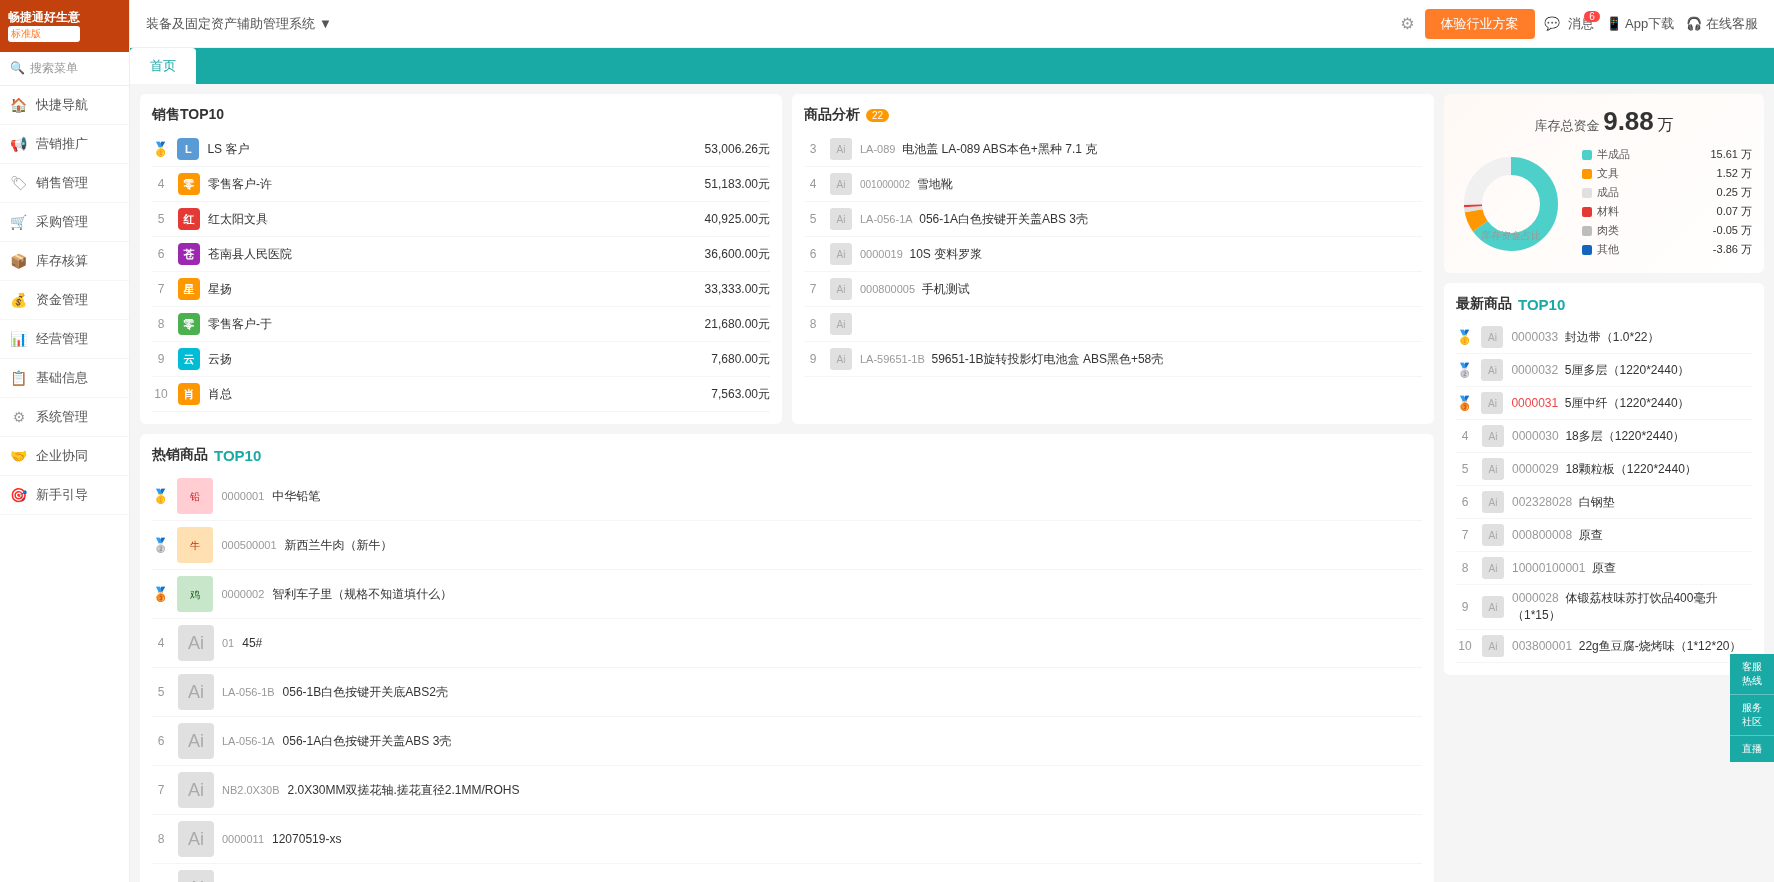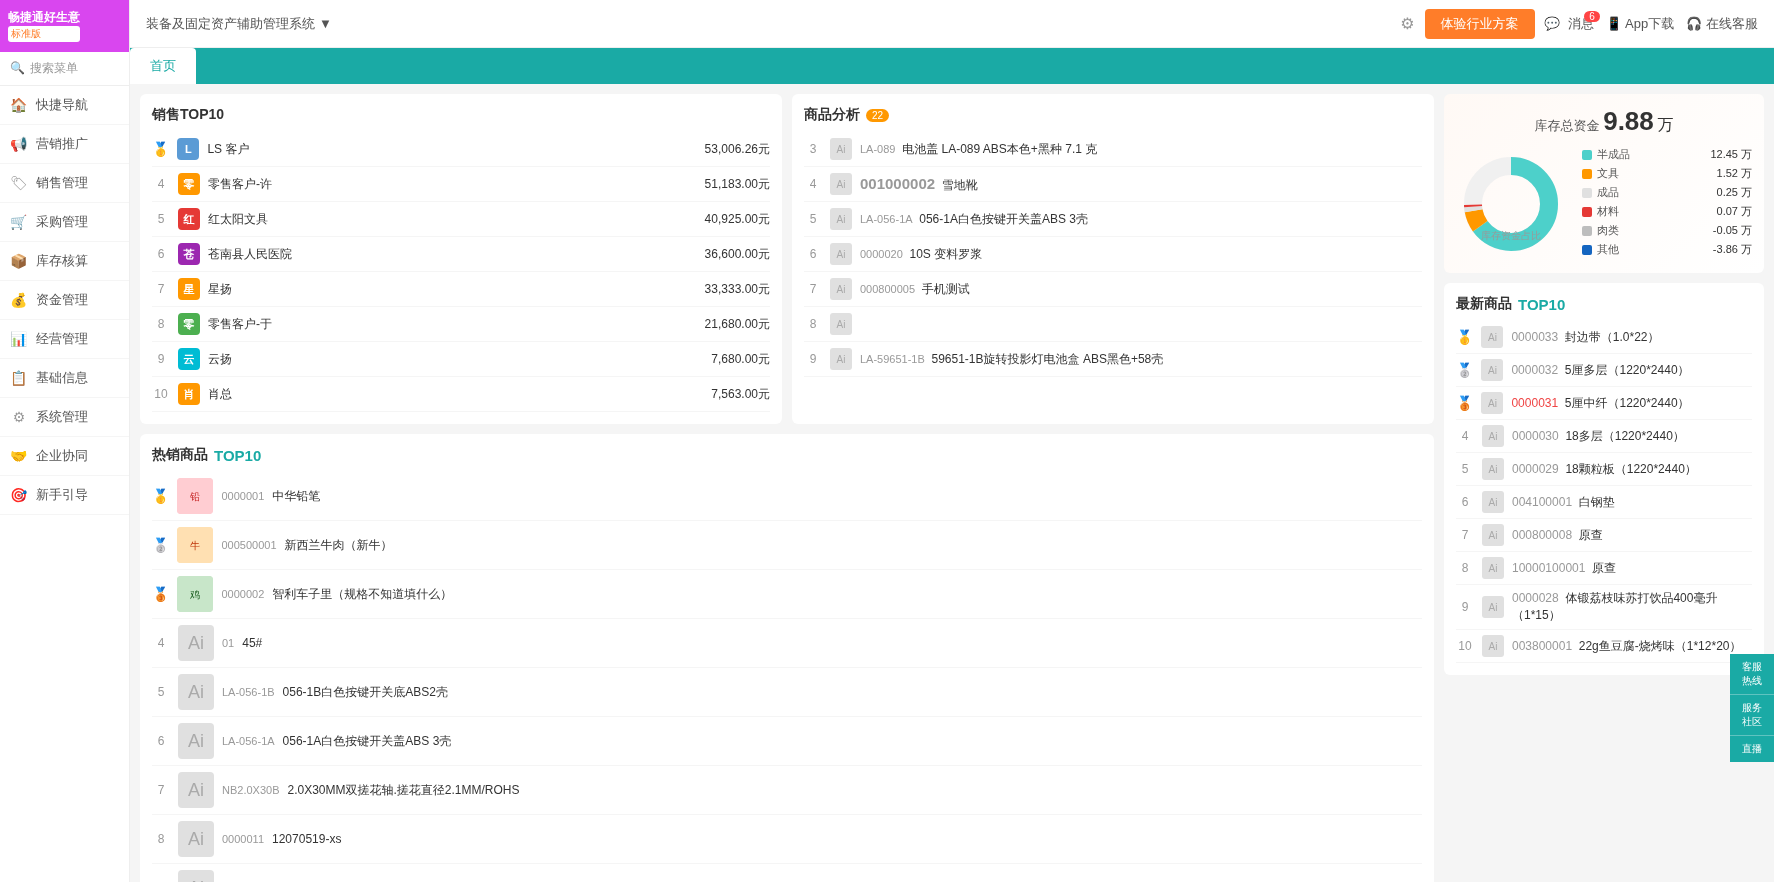--- a/index.html
+++ b/index.html
@@ -1,20 +1,20 @@
 <!DOCTYPE html>
 <html><head>
   <meta charset="utf-8">
   <style>
     * { margin: 0; padding: 0; box-sizing: border-box; }
     body { font-family: 'Microsoft YaHei', Arial, sans-serif; font-size: 13px; background: #f5f5f5; display: flex; height: 882px; overflow: hidden; }
 
     
     .sidebar { width: 130px; background: #fff; border-right: 1px solid #eee; display: flex; flex-direction: column; flex-shrink: 0; }
-    .sidebar-logo { background: #d946ef; padding: 10px 8px; display: flex; align-items: center; gap: 6px; }
+    .sidebar-logo { background: #c2410c; padding: 10px 8px; display: flex; align-items: center; gap: 6px; }
     .sidebar-logo-text { color: #fff; font-size: 12px; font-weight: bold; line-height: 1.3; }
     .sidebar-logo-badge { background: #fff; color: #ff7d29; font-size: 10px; border-radius: 3px; padding: 1px 3px; }
     .sidebar-search { padding: 8px 10px; border-bottom: 1px solid #eee; display: flex; align-items: center; gap: 5px; color: #999; font-size: 12px; cursor: pointer; }
     .sidebar-item { padding: 10px 10px; display: flex; align-items: center; gap: 8px; cursor: pointer; color: #555; font-size: 13px; border-bottom: 1px solid #f5f5f5; }
     .sidebar-icon { width: 18px; height: 18px; display: flex; align-items: center; justify-content: center; font-size: 14px; color: #999; }
 
     
     .main { flex: 1; display: flex; flex-direction: column; overflow: hidden; }
 
     
@@ -274,37 +274,37 @@
               <div class="new-product-thumb">Ai</div>
               <span class="list-name">
                 <span style="color:#999;font-size:11px;">LA-089</span>
                 &nbsp;<span>电池盖 LA-089 ABS本色+黑种 7.1 克</span>
               </span>
             </div>
             <div class="list-item">
               <span class="list-rank">4</span>
               <div class="new-product-thumb">Ai</div>
               <span class="list-name">
-                <span style="color:#999;font-size:15px;font-weight:bold;">001000002</span>
+                <span style="color:#999;font-size:10px;">001000002</span>
                 &nbsp;<span>雪地靴</span>
               </span>
             </div>
             <div class="list-item">
               <span class="list-rank">5</span>
               <div class="new-product-thumb">Ai</div>
               <span class="list-name">
                 <span style="color:#999;font-size:11px;">LA-056-1A</span>
                 &nbsp;<span>056-1A白色按键开关盖ABS 3壳</span>
               </span>
             </div>
             <div class="list-item">
               <span class="list-rank">6</span>
               <div class="new-product-thumb">Ai</div>
               <span class="list-name">
-                <span style="color:#999;font-size:11px;">0000020</span>
+                <span style="color:#999;font-size:11px;">0000019</span>
                 &nbsp;<span>10S 变料罗浆</span>
               </span>
             </div>
             <div class="list-item">
               <span class="list-rank">7</span>
               <div class="new-product-thumb">Ai</div>
               <span class="list-name">
                 <span style="color:#999;font-size:11px;">000800005</span>
                 &nbsp;<span>手机测试</span>
               </span>
@@ -424,21 +424,21 @@
               <circle cx="55" cy="55" r="38" fill="none" stroke="#e0e0e0" stroke-width="18" stroke-dasharray="4 238.76" stroke-dashoffset="-172" transform="rotate(-90 55 55)"></circle>
               <circle cx="55" cy="55" r="38" fill="none" stroke="#e53935" stroke-width="18" stroke-dasharray="2 238.76" stroke-dashoffset="-176" transform="rotate(-90 55 55)"></circle>
             </svg>
             <div class="donut-label">库存资金占比</div>
           </div>
 
           <div class="legend">
             <div class="legend-item">
               <div class="legend-dot" style="background:#4dd0ca;"></div>
               <span class="legend-name">半成品</span>
-              <span class="legend-value">12.45 万</span>
+              <span class="legend-value">15.61 万</span>
             </div>
             <div class="legend-item">
               <div class="legend-dot" style="background:#ff9800;"></div>
               <span class="legend-name">文具</span>
               <span class="legend-value">1.52 万</span>
             </div>
             <div class="legend-item">
               <div class="legend-dot" style="background:#e0e0e0;"></div>
               <span class="legend-name">成品</span>
               <span class="legend-value">0.25 万</span>
@@ -505,21 +505,21 @@
             <div class="new-product-thumb">Ai</div>
             <span class="new-product-info">
               <span style="color:#999;">0000029</span>
               &nbsp;<span>18颗粒板（1220*2440）</span>
             </span>
           </div>
           <div class="new-product-item">
             <span class="new-product-rank">6</span>
             <div class="new-product-thumb">Ai</div>
             <span class="new-product-info">
-              <span style="color:#999;">004100001</span>
+              <span style="color:#999;">002328028</span>
               &nbsp;<span>白钢垫</span>
             </span>
           </div>
           <div class="new-product-item">
             <span class="new-product-rank">7</span>
             <div class="new-product-thumb">Ai</div>
             <span class="new-product-info">
               <span style="color:#999;text-align:right;">000800008</span>
               &nbsp;<span>原查</span>
             </span>

